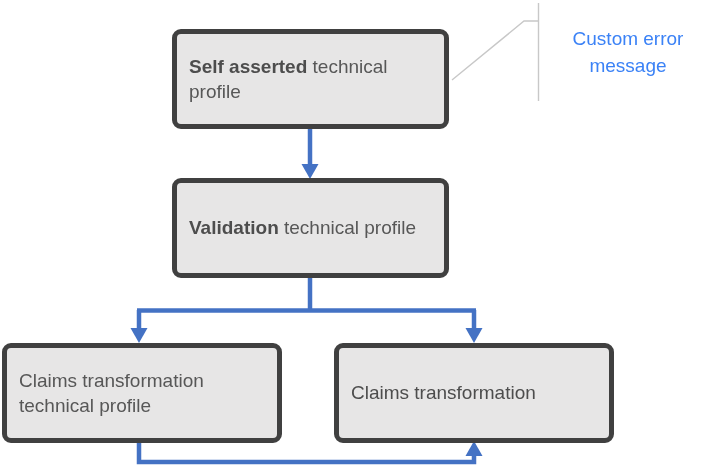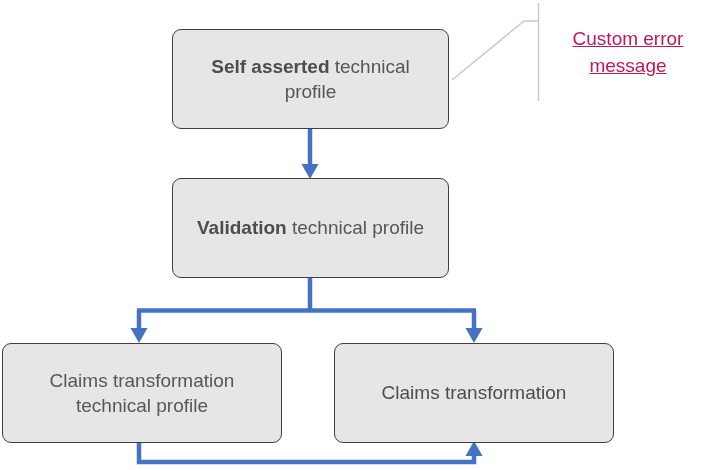--- a/index.html
+++ b/index.html
@@ -23,30 +23,29 @@
     position: absolute;
     left: 0;
     top: 0;
     width: 727px;
     height: 470px;
   }
   .node {
     position: absolute;
     box-sizing: border-box;
     background: #E7E6E6;
-    border: 1px solid #404040;
+    border: 5px solid #404040;
     border-radius: 9px;
     display: flex;
     align-items: center;
     justify-content: center;
-    text-align: center;
     color: #575757;
     font-size: 19px;
     line-height: 1.32;
-    padding: 4px 20px;
+    padding: 4px 12px;
     box-shadow: 0 0 0 0 rgba(0,0,0,0);
   }
   .node-text {
     display: block;
     width: 100%;
   }
   .node-text b {
     font-weight: bold;
     color: #4d4d4d;
   }
@@ -55,24 +54,23 @@
   .node-claims-tp     { left: 2px;   top: 343px; width: 280px; height: 100px; }
   .node-claims-xform  { left: 334px; top: 343px; width: 280px; height: 100px; }
   .node-claims-xform .node-text { font-weight: normal; color: #4d4d4d; }
 
   .callout-label {
     position: absolute;
     left: 556px;
     top: 26px;
     width: 144px;
     text-align: center;
-    color: #be185d;
+    color: #3b82f6;
     font-size: 19px;
     line-height: 1.42;
-    text-decoration: underline;
   }
 </style>
 </head>
 <body>
 
 <div id="diagram">
 
   <svg class="connector-layer" width="727" height="470" viewBox="0 0 727 470" xmlns="http://www.w3.org/2000/svg">
 
     <g>

